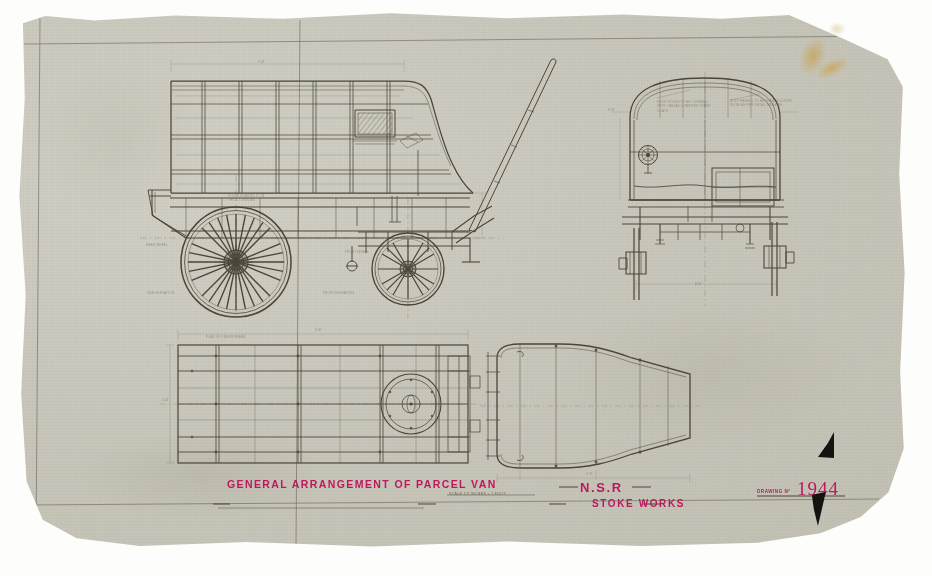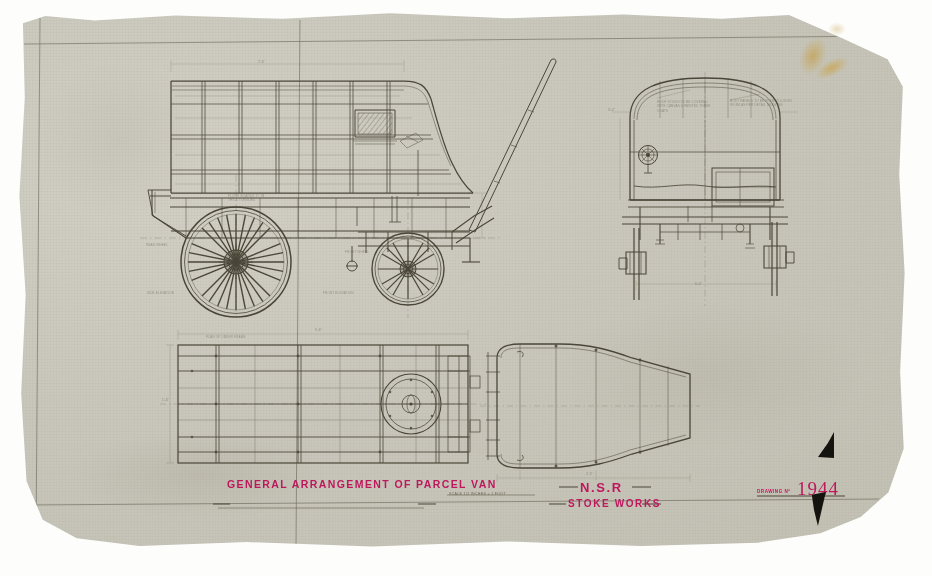--- a/index.html
+++ b/index.html
@@ -47,21 +47,21 @@
     clip-path:polygon(88% 0%,44% 100%,22% 52%,10% 8%);}
 
   svg{position:absolute;left:0;top:0;}
   .ink{fill:none;stroke:#4a4638;vector-effect:non-scaling-stroke;}
   .ink-f{fill:#4a4638;}
 
   
   .lbl{position:absolute;color:#be185d;white-space:nowrap;}
   .title-main{font-size:10.5px;letter-spacing:1.4px;font-weight:700;}
   .nsr{font-size:13px;letter-spacing:1.6px;font-weight:700;}
-  .stoke{font-size:10px;letter-spacing:1.6px;font-weight:700;}
+  .stoke{font-size:10px;letter-spacing:1.6px;font-weight:700;margin-left:24px;}
   .dwg-lbl{font-size:4.6px;letter-spacing:.5px;font-weight:700;}
   .dwg-num{font-size:19px;letter-spacing:1px;font-weight:400;font-family:"Liberation Serif",serif;}
   .scale-lbl{font-size:3.6px;letter-spacing:.3px;color:#6a6656;}
   .note{font-size:3.1px;line-height:1.45;color:#5e5a4b;letter-spacing:.15px;}
   .dim{font-size:3.2px;color:#5a5648;letter-spacing:.1px;}
 </style>
 </head>
 <body>
 
 <div id="sheet-root">

